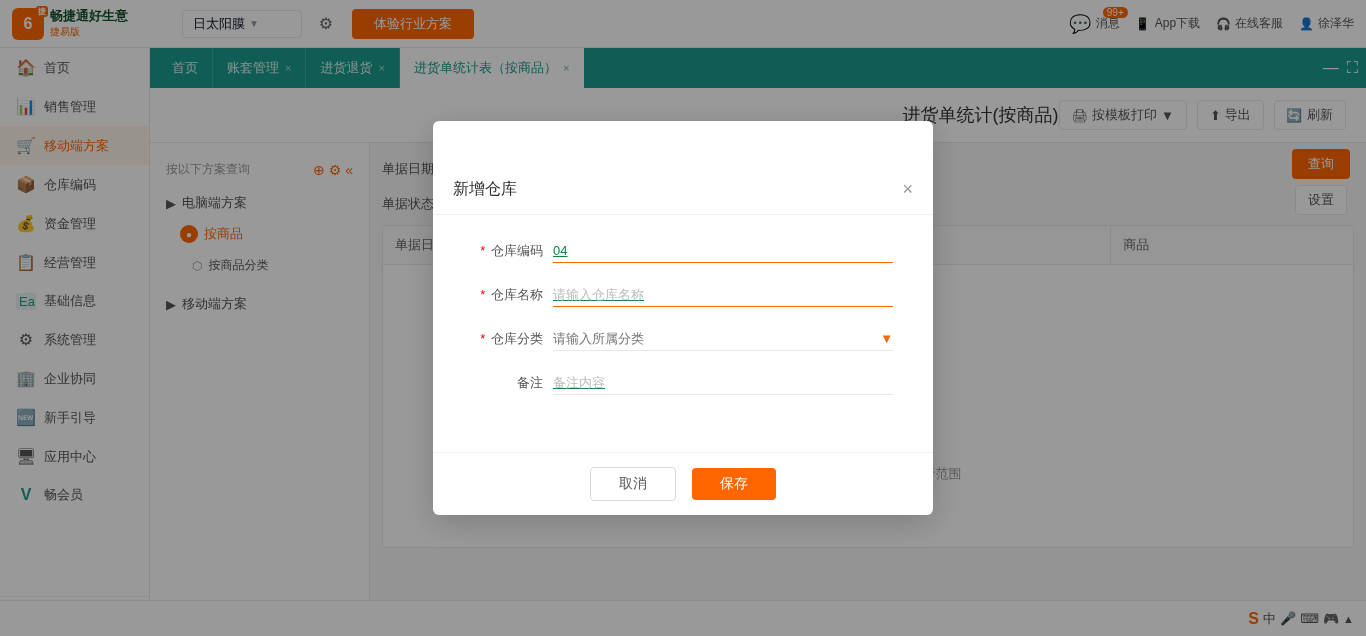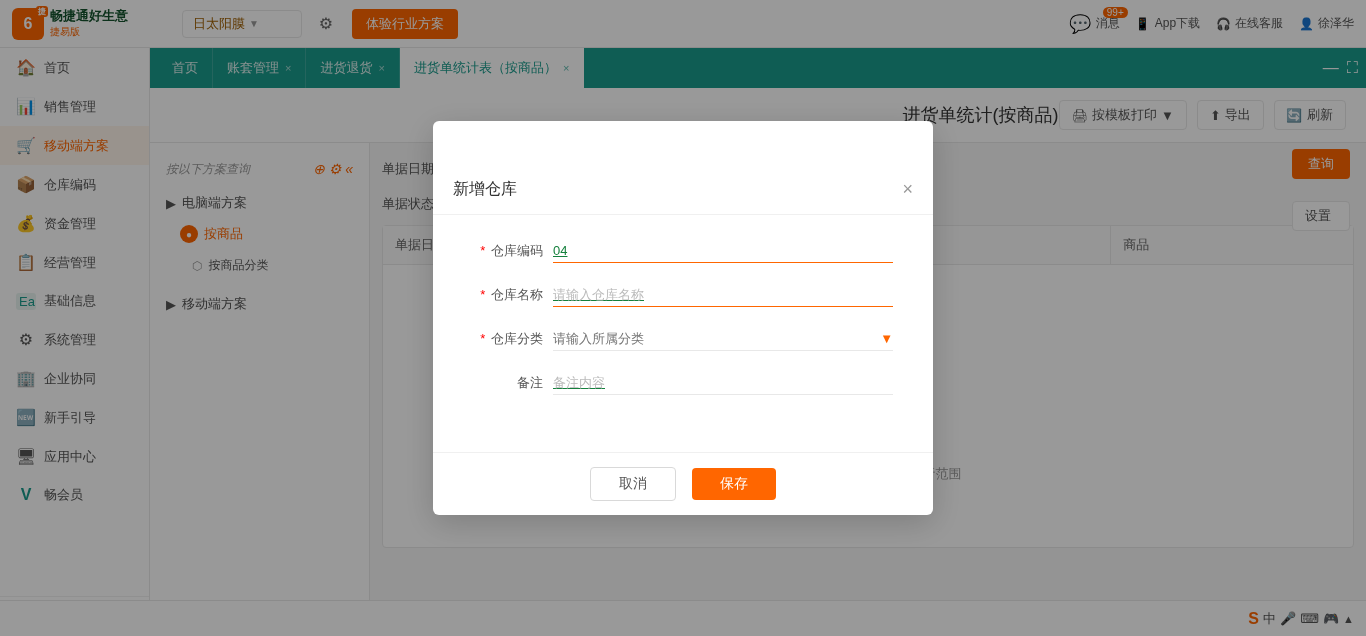--- a/index.html
+++ b/index.html
@@ -41,35 +41,35 @@
       padding: 0 2px;
     }
     .logo-text { font-size: 13px; color: #14532d; font-weight: bold; line-height: 1.3; }
     .logo-sub { font-size: 10px; color: #f60; }
     .store-selector {
       display: flex; align-items: center; gap: 4px;
       border: 1px solid #e8e8e8; border-radius: 4px;
       padding: 4px 10px; cursor: pointer; margin-left: 20px;
       min-width: 120px;
     }
-    .store-selector span { color: #a16207; }
+    .store-selector span { color: #0f172a; }
     .store-selector .arrow { color: #999; font-size: 10px; }
     .gear-btn {
       margin-left: 8px;
       width: 32px; height: 32px;
       display: flex; align-items: center; justify-content: center;
       cursor: pointer; color: #666; font-size: 16px;
     }
     .trial-btn {
       margin-left: 10px;
       background: #f60;
       color: #fff;
       border: none;
       border-radius: 4px;
-      padding: 6px 14px;
+      padding: 6px 22px;
       cursor: pointer;
       font-size: 13px;
     }
     .header-right {
       margin-left: auto;
       display: flex;
       align-items: center;
       gap: 16px;
     }
     .msg-area { display: flex; align-items: center; gap: 4px; cursor: pointer; color: #555; font-size: 12px; position: relative; }
@@ -188,21 +188,21 @@
       width: 220px;
       background: #fff;
       border-right: 1px solid #e8e8e8;
       padding: 12px 0;
       overflow-y: auto;
     }
     .panel-header {
       padding: 6px 16px;
       font-size: 12px;
       color: #999;
-      display: flex; justify-content: space-between; font-style: italic;
+      display: flex; align-items: center; justify-content: space-between;
     }
     .panel-header-btns { display: flex; gap: 4px; }
     .panel-header-btn { color: #f60; cursor: pointer; font-size: 14px; }
     .scheme-section { padding: 4px 0; }
     .scheme-title {
       padding: 6px 16px;
       display: flex; align-items: center; gap: 6px;
       color: #555; cursor: pointer; font-size: 13px;
     }
     .scheme-item {
@@ -377,22 +377,23 @@
     .bottom-logo {
       display: flex; align-items: center; gap: 4px; margin-left: auto;
     }
     .s-brand { color: #f60; font-weight: bold; font-size: 16px; }
 
     
     .query-set-area {
       position: absolute;
       right: 16px;
       top: 0;
-      display: flex; flex-direction: column; gap: 22px;
+      display: flex; flex-direction: column; gap: 6px;
       padding-top: 6px;
+      align-items: center;
     }
     .right-panel-wrap { flex: 1; overflow: auto; padding: 12px; position: relative; }
   </style>
 </head>
 <body>
 
 <div class="top-header">
   <div class="logo-area">
     <div class="logo-icon">
       <span>6</span>

